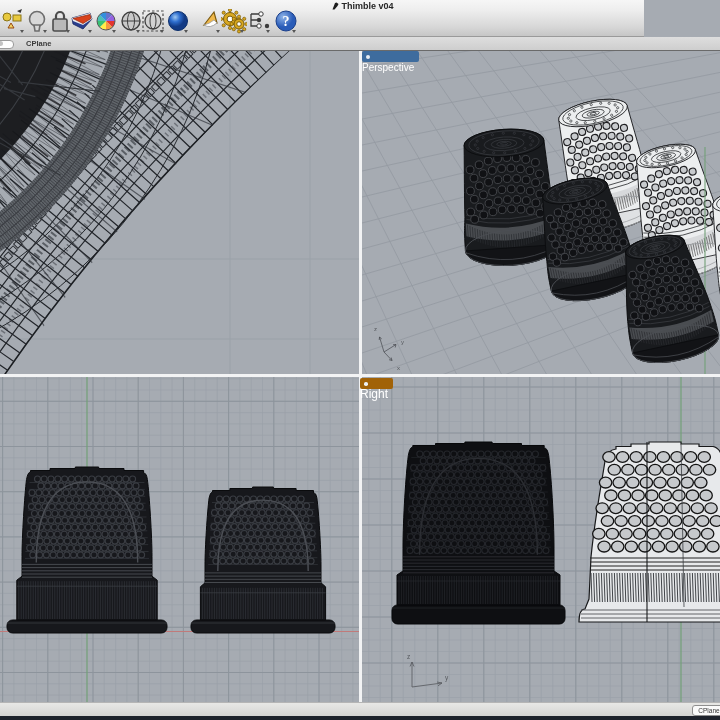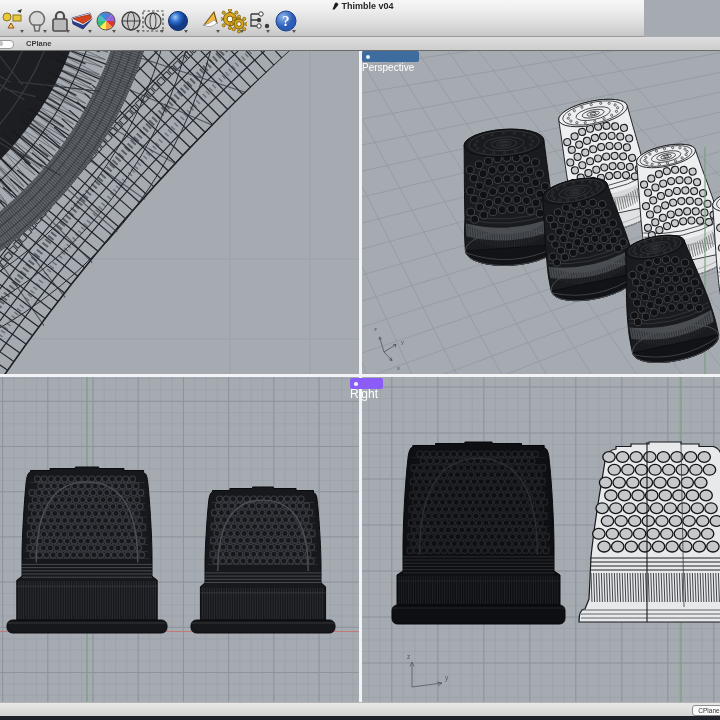--- a/index.html
+++ b/index.html
@@ -2014,17 +2014,17 @@
           <path d="M50,310 L50,285 M50,285 l-2,4.5 M50,285 l2,4.5"></path>
           <path d="M50,310 L80,306 M80,306 l-5,-1 M80,306 l-4,2.8"></path>
         </g>
         <text x="45" y="282" font-size="6.5" fill="#55585d">z</text>
         <text x="83" y="303" font-size="6.5" fill="#55585d">y</text>
       </svg></div>
     <div style="position:absolute;left:359px;top:51px;width:3px;height:651px;background:#f2f3f4"></div>
     <div style="position:absolute;left:0;top:374px;width:720px;height:3px;background:#f2f3f4"></div>
     <div style="position:absolute;left:0;top:50px;width:720px;height:1px;background:#6a6a6a"></div>
     <div style="position:absolute;left:362px;top:50.5px;width:57px;height:11.5px;background:#3e6c9e;border-radius:2px;color:#fff;font-size:10px;line-height:11.5px"><span style="display:inline-block;width:4px;height:4px;border-radius:50%;background:#e8edf2;margin:0 3px 1px 4px"></span>Perspective</div>
-    <div style="position:absolute;left:350px;top:377.5px;width:33px;height:11.5px;background:#8b5cf6;border-radius:2px;color:#fff;font-size:12px;line-height:11.5px"><span style="display:inline-block;width:3.5px;height:3.5px;border-radius:50%;background:#eef1f3;margin:0 3px 1px 4px"></span>Right</div>
+    <div style="position:absolute;left:360px;top:377.5px;width:33px;height:11.5px;background:#a16207;border-radius:2px;color:#fff;font-size:12px;line-height:11.5px"><span style="display:inline-block;width:3.5px;height:3.5px;border-radius:50%;background:#eef1f3;margin:0 3px 1px 4px"></span>Right</div>
     <div style="position:absolute;left:0;top:702px;width:720px;height:14px;background:linear-gradient(#e8e8e6,#d2d2d0);border-top:1px solid #b5b5b5">
       <div style="position:absolute;right:-6px;top:2px;width:32px;height:9px;background:#fafafa;border:1px solid #8f8f8f;border-radius:3px;font-size:6.5px;line-height:9px;text-align:center;color:#333">CPlane</div>
     </div>
     <div style="position:absolute;left:0;top:716px;width:720px;height:4px;background:#1d222b"></div>
   </div>
 </body></html>

